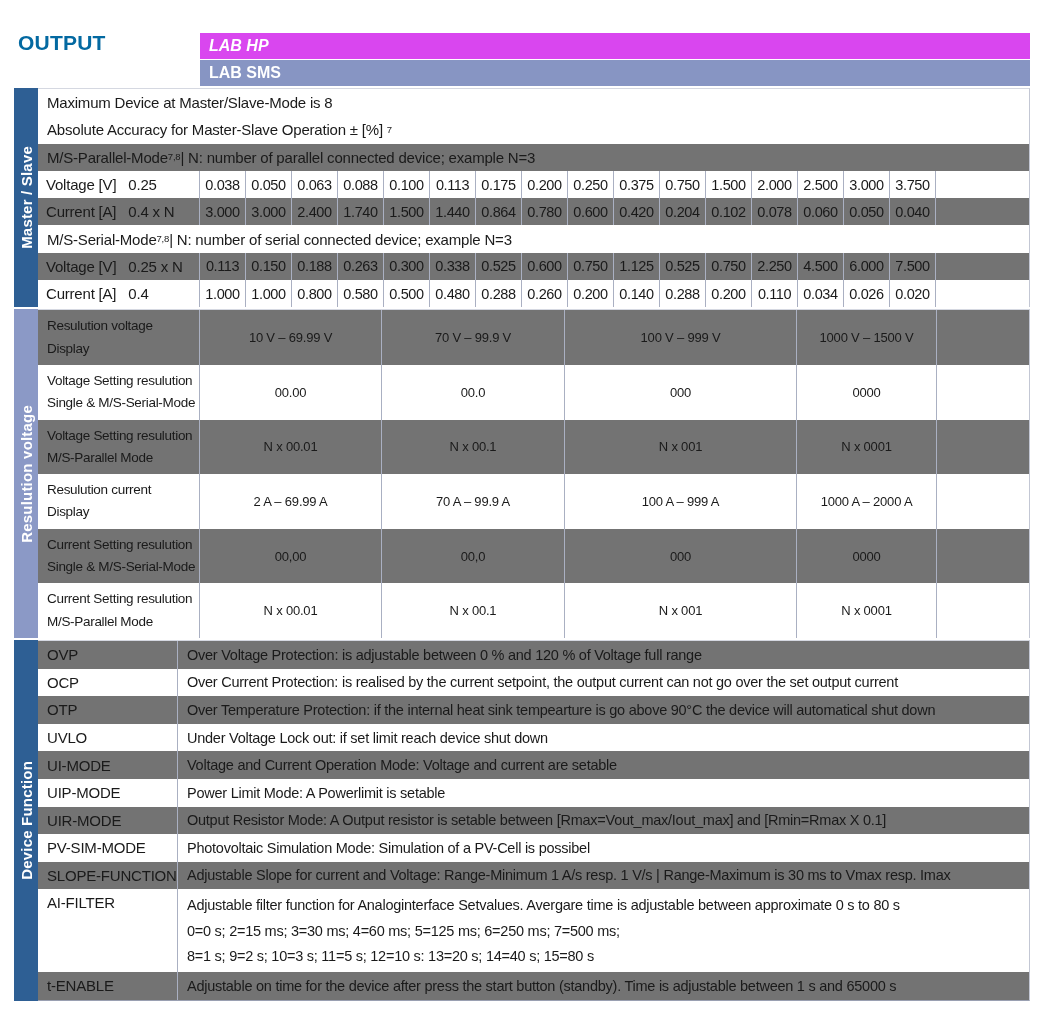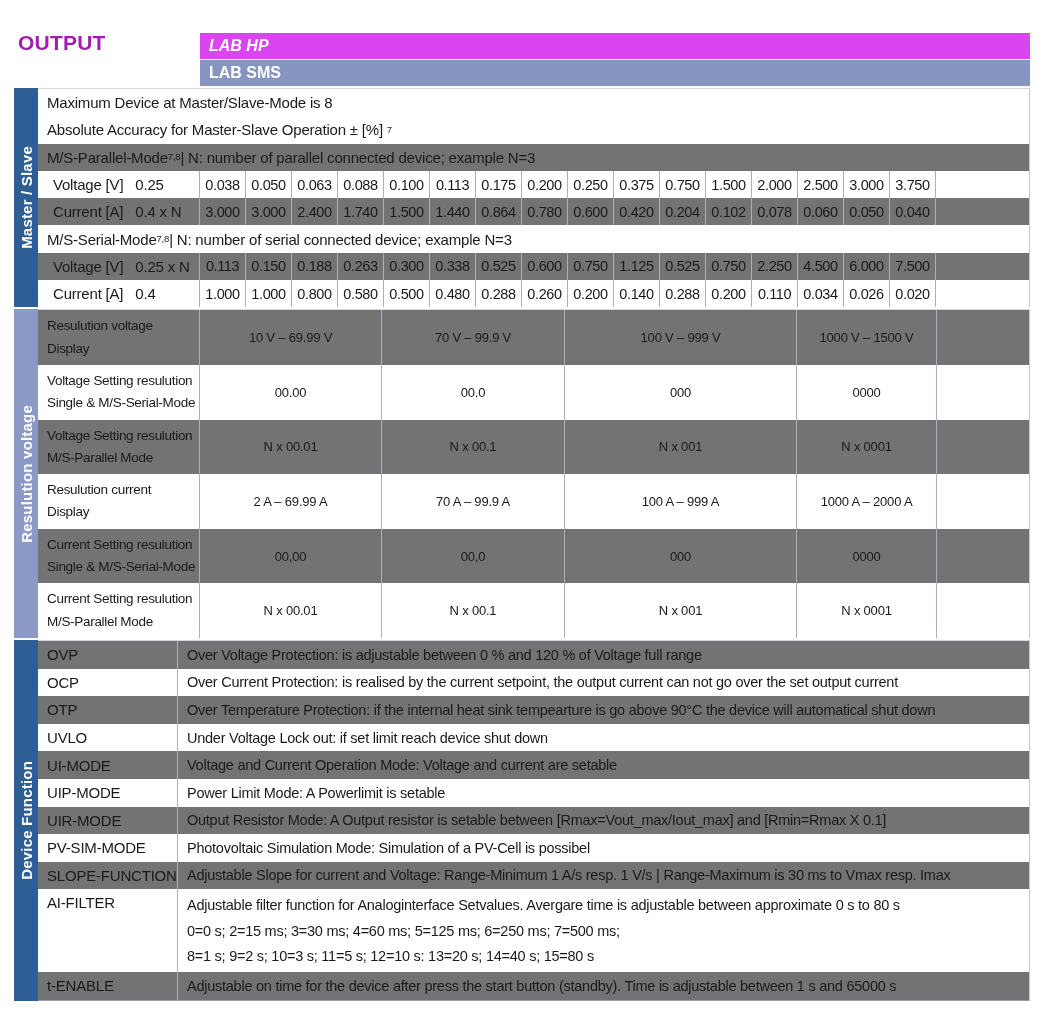--- a/index.html
+++ b/index.html
@@ -6,21 +6,21 @@
   body {
     width:1045px; height:1019px; position:relative; overflow:hidden;
     font-family:"Liberation Sans", sans-serif; color:#1a1a1a;
     -webkit-font-smoothing:antialiased;
   }
   sup { font-size:9.5px; line-height:0; }
 
   
   .page-title {
     position:absolute; left:18px; top:31px;
-    font-size:21px; font-weight:bold; color:#a21caf; letter-spacing:0.2px;
+    font-size:21px; font-weight:bold; color:#0369a1; letter-spacing:0.2px;
   }
   .hp-bar, .sms-bar {
     position:absolute; left:200px; width:830px; height:26px;
     color:#ffffff; font-weight:bold; font-size:16px;
     display:flex; align-items:center; padding-left:9px; box-sizing:border-box;
   }
   .hp-bar  { top:33px; background:#d946ef;font-style:italic; }
   .sms-bar { top:60px; background:#8795c3; }
 
   
@@ -42,21 +42,21 @@
   .content {
     flex:1; display:flex; flex-direction:column;
     border-right:1px solid #c3c7d4; border-top:1px solid #d5d8e1; box-sizing:border-box;
   }
   .shade { background:#737373; }
 
   
   .ms-row { display:flex; height:27.3px; align-items:stretch; font-size:15px; }
   .ms-info { display:flex; align-items:center; padding-left:9px; letter-spacing:-0.2px; }
   .ms-label {
-    flex:none; width:162px; box-sizing:border-box; padding-left:15px;
+    flex:none; width:162px; box-sizing:border-box; padding-left:8px;
     display:flex; align-items:center; gap:12px;
     border-right:1px solid #aab0c2; letter-spacing:-0.2px;
   }
   .num-cell {
     flex:none; width:46px; box-sizing:border-box;
     display:flex; align-items:center; justify-content:center;
     border-right:1px solid #aab0c2;
     font-size:14.5px; letter-spacing:-0.4px;
   }
   .trail { flex:1; }

